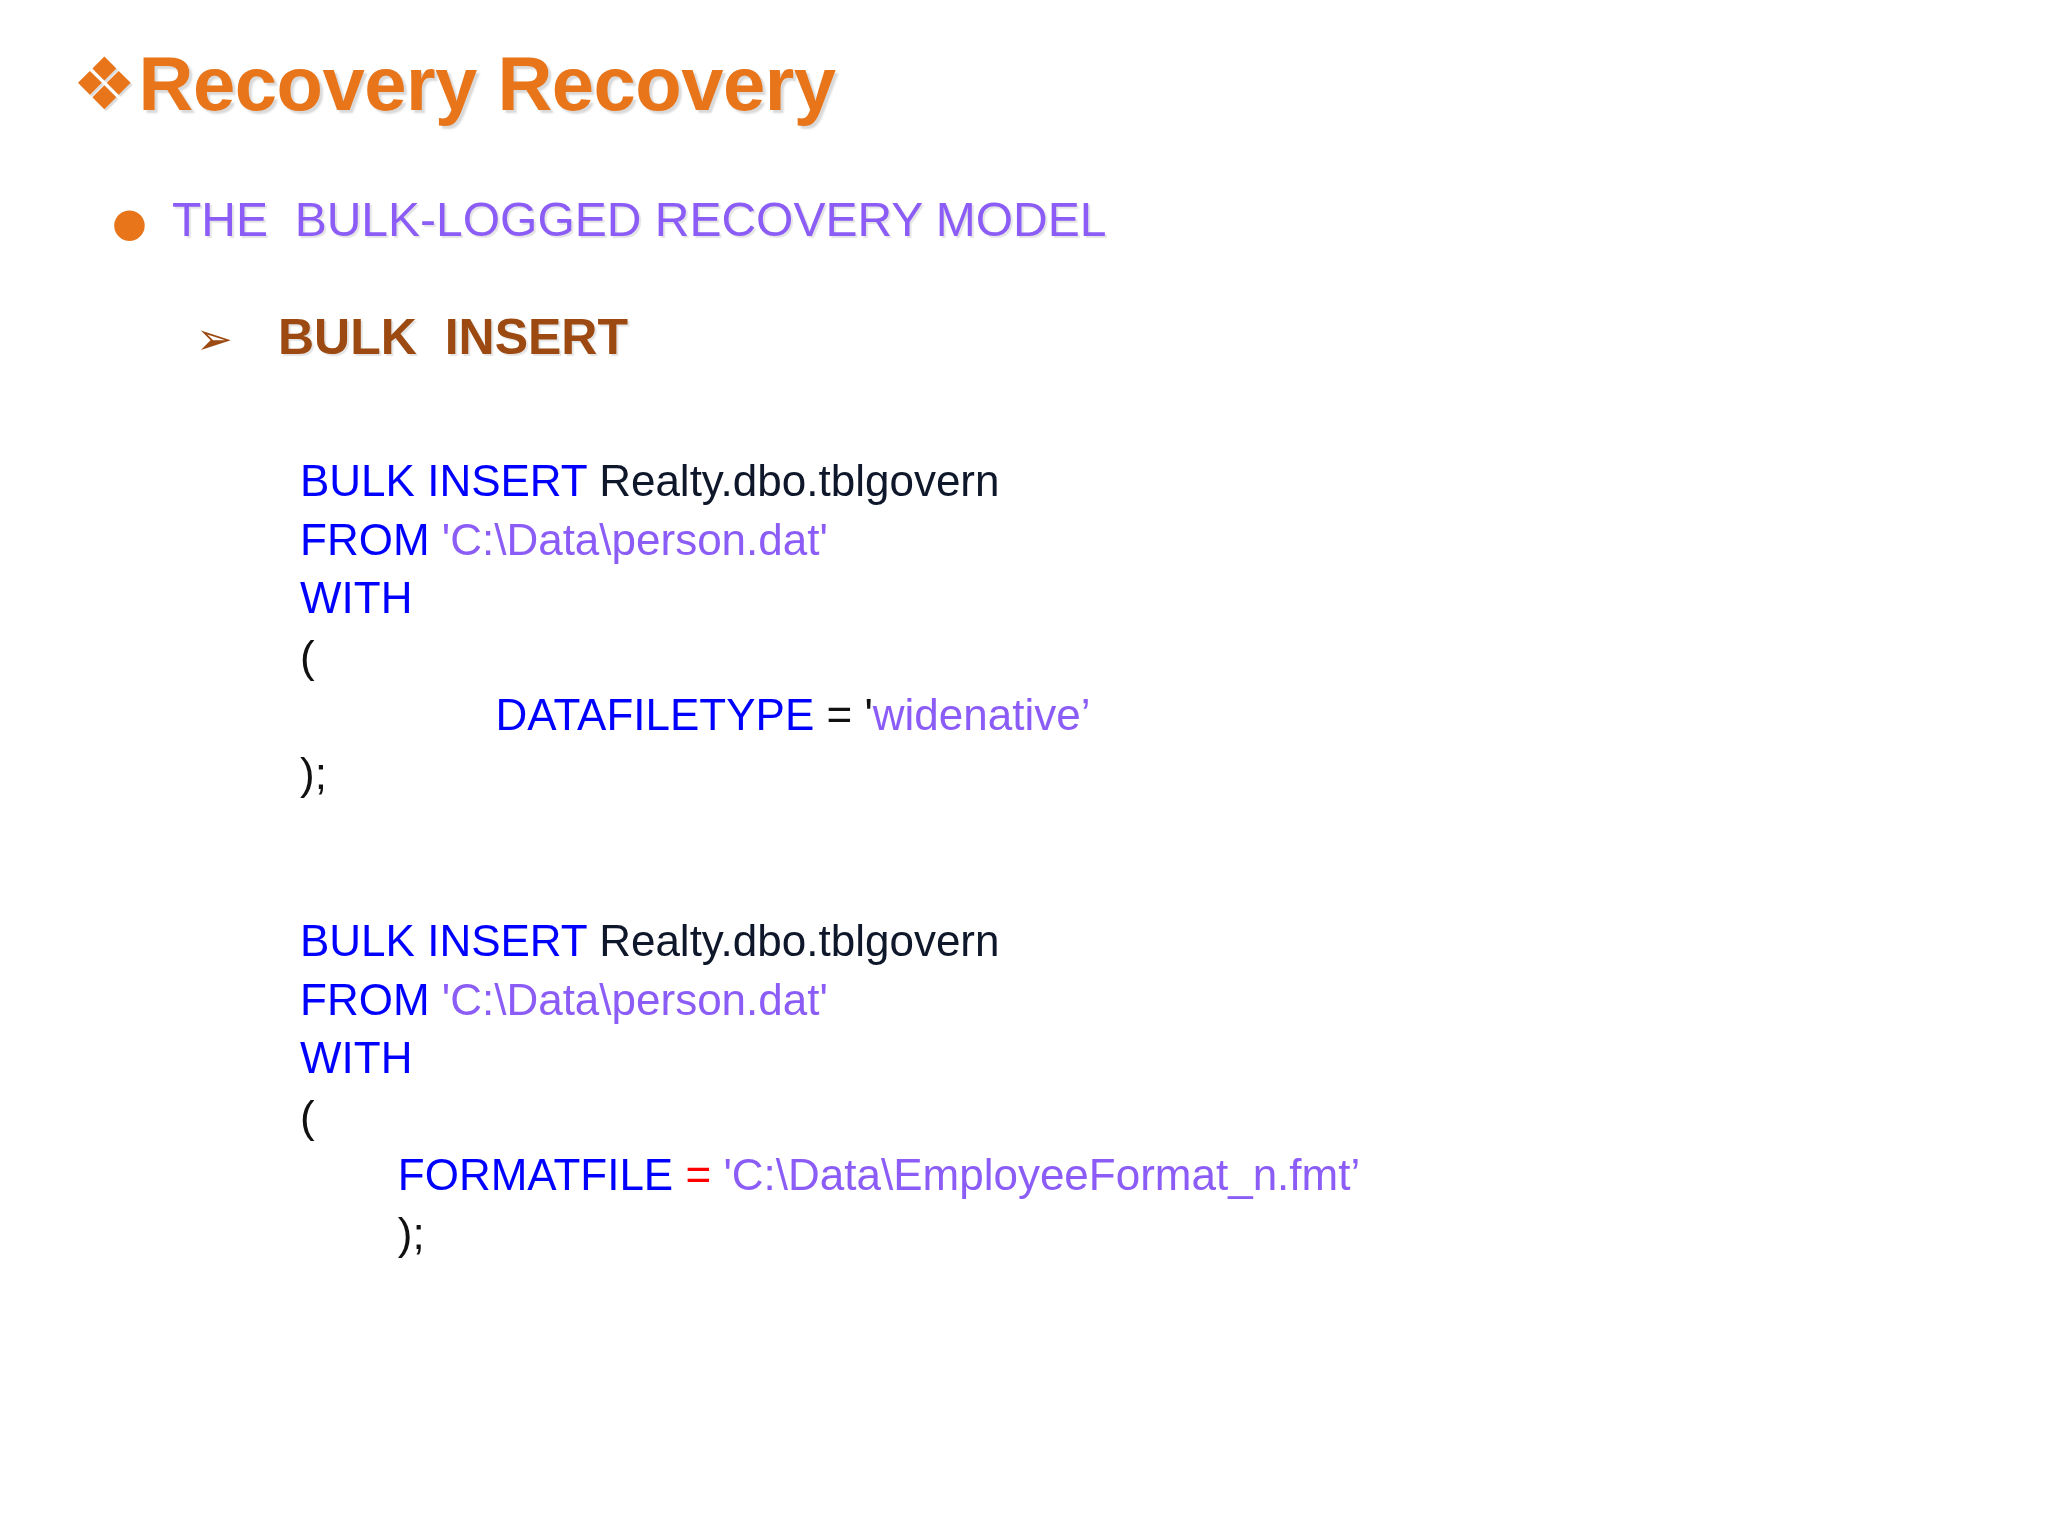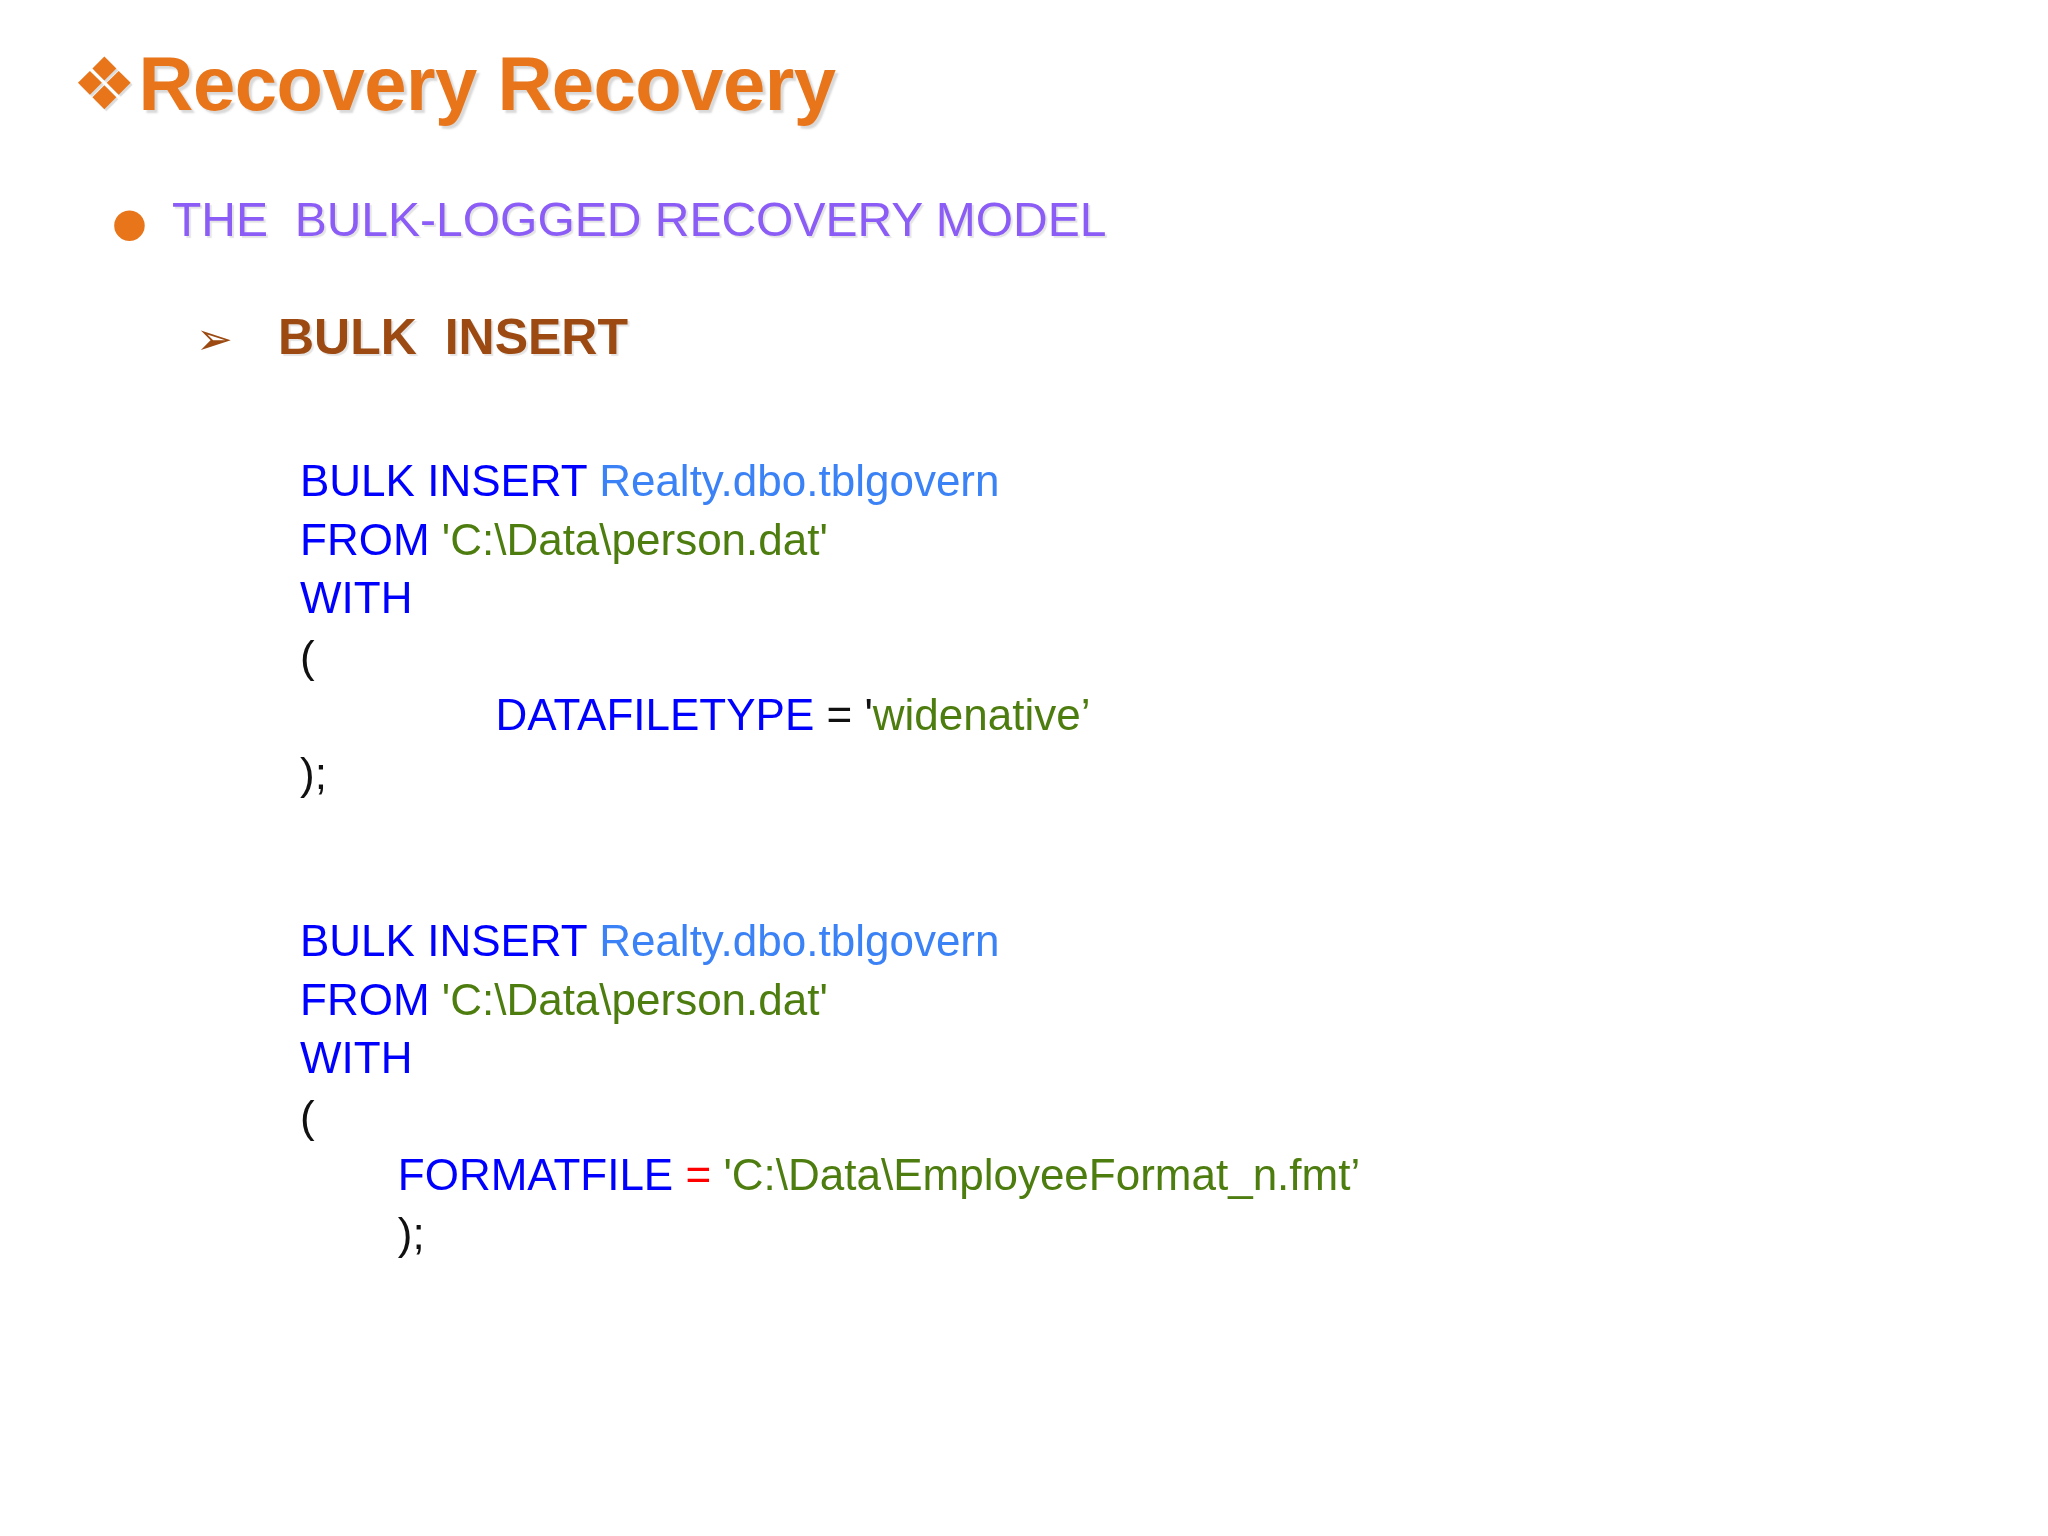--- a/index.html
+++ b/index.html
@@ -105,22 +105,22 @@
     font-size: 44px;
     line-height: 1.33;
     white-space: pre;
     font-family: "Liberation Sans", sans-serif;
   }
   #code-block-1 { top: 452px; }
   #code-block-2 { top: 912px; }
 
   .code-line { white-space: pre; min-height: 58px; }
   .kw   { color: #0000FF; }
-  .ident{ color: #3b82f6; }
-  .str  { color: #4d7c0f; }
+  .ident{ color: #0f172a; }
+  .str  { color: #8b5cf6; }
   .punc { color: #111111; }
   .eq-red { color: #FF0000; }
 </style>
 </head>
 <body>
 
 <div class="slide">
 
   <div class="title-row">
     <span class="title-bullet">❖</span>

